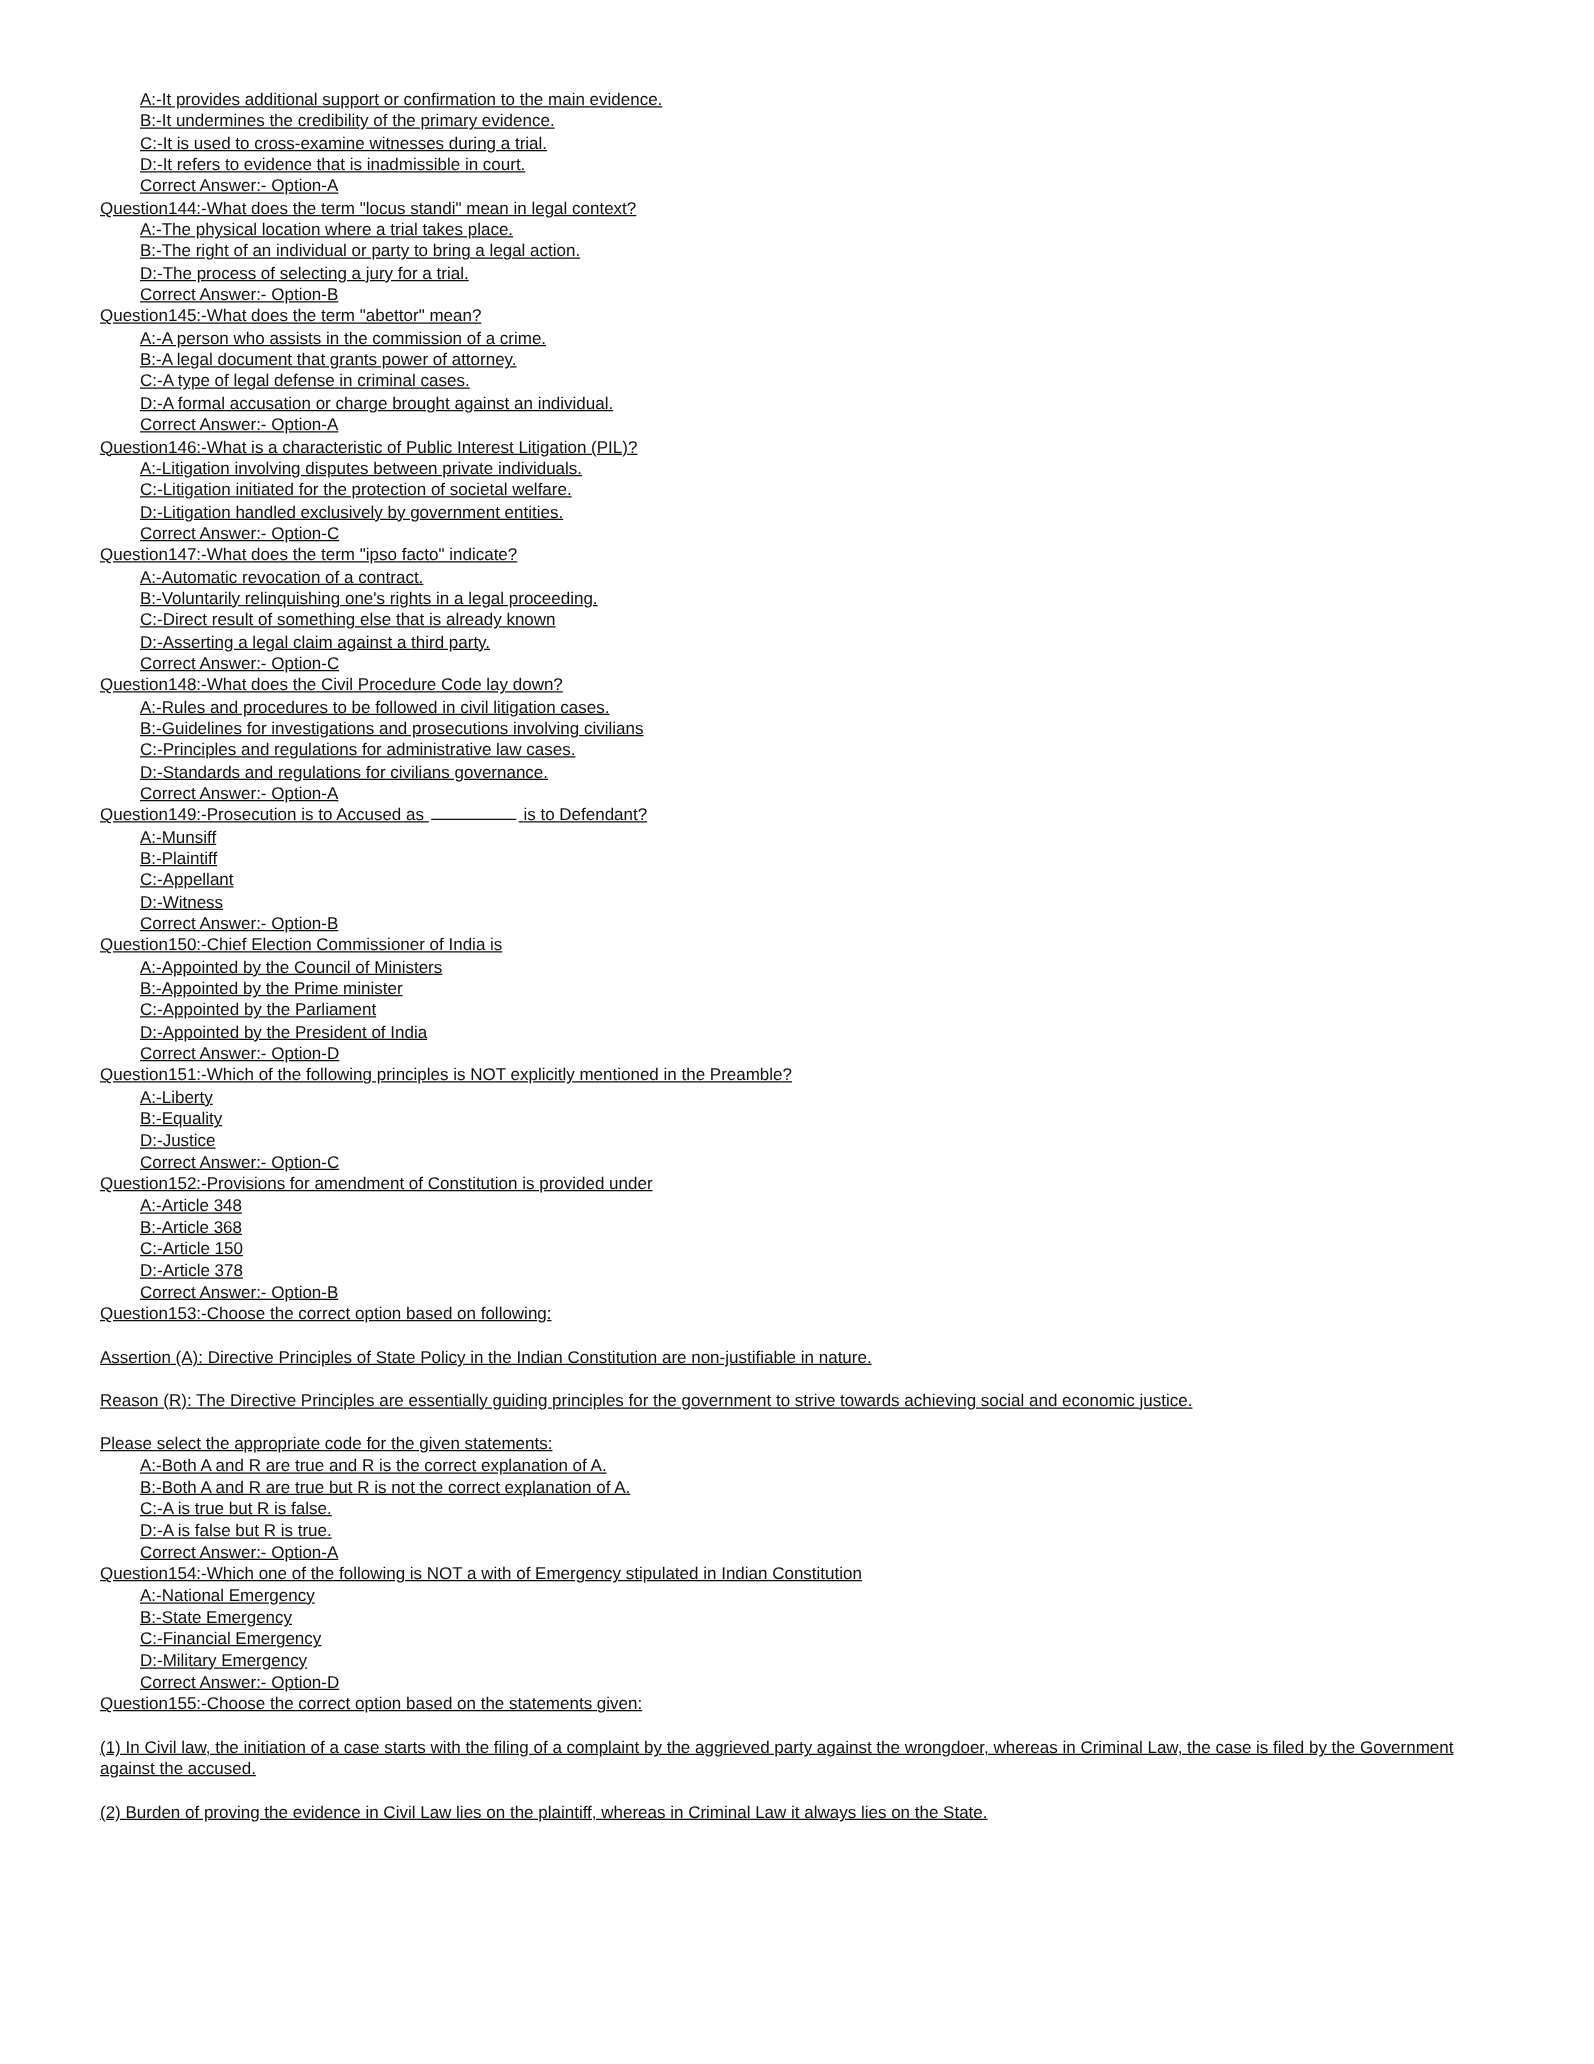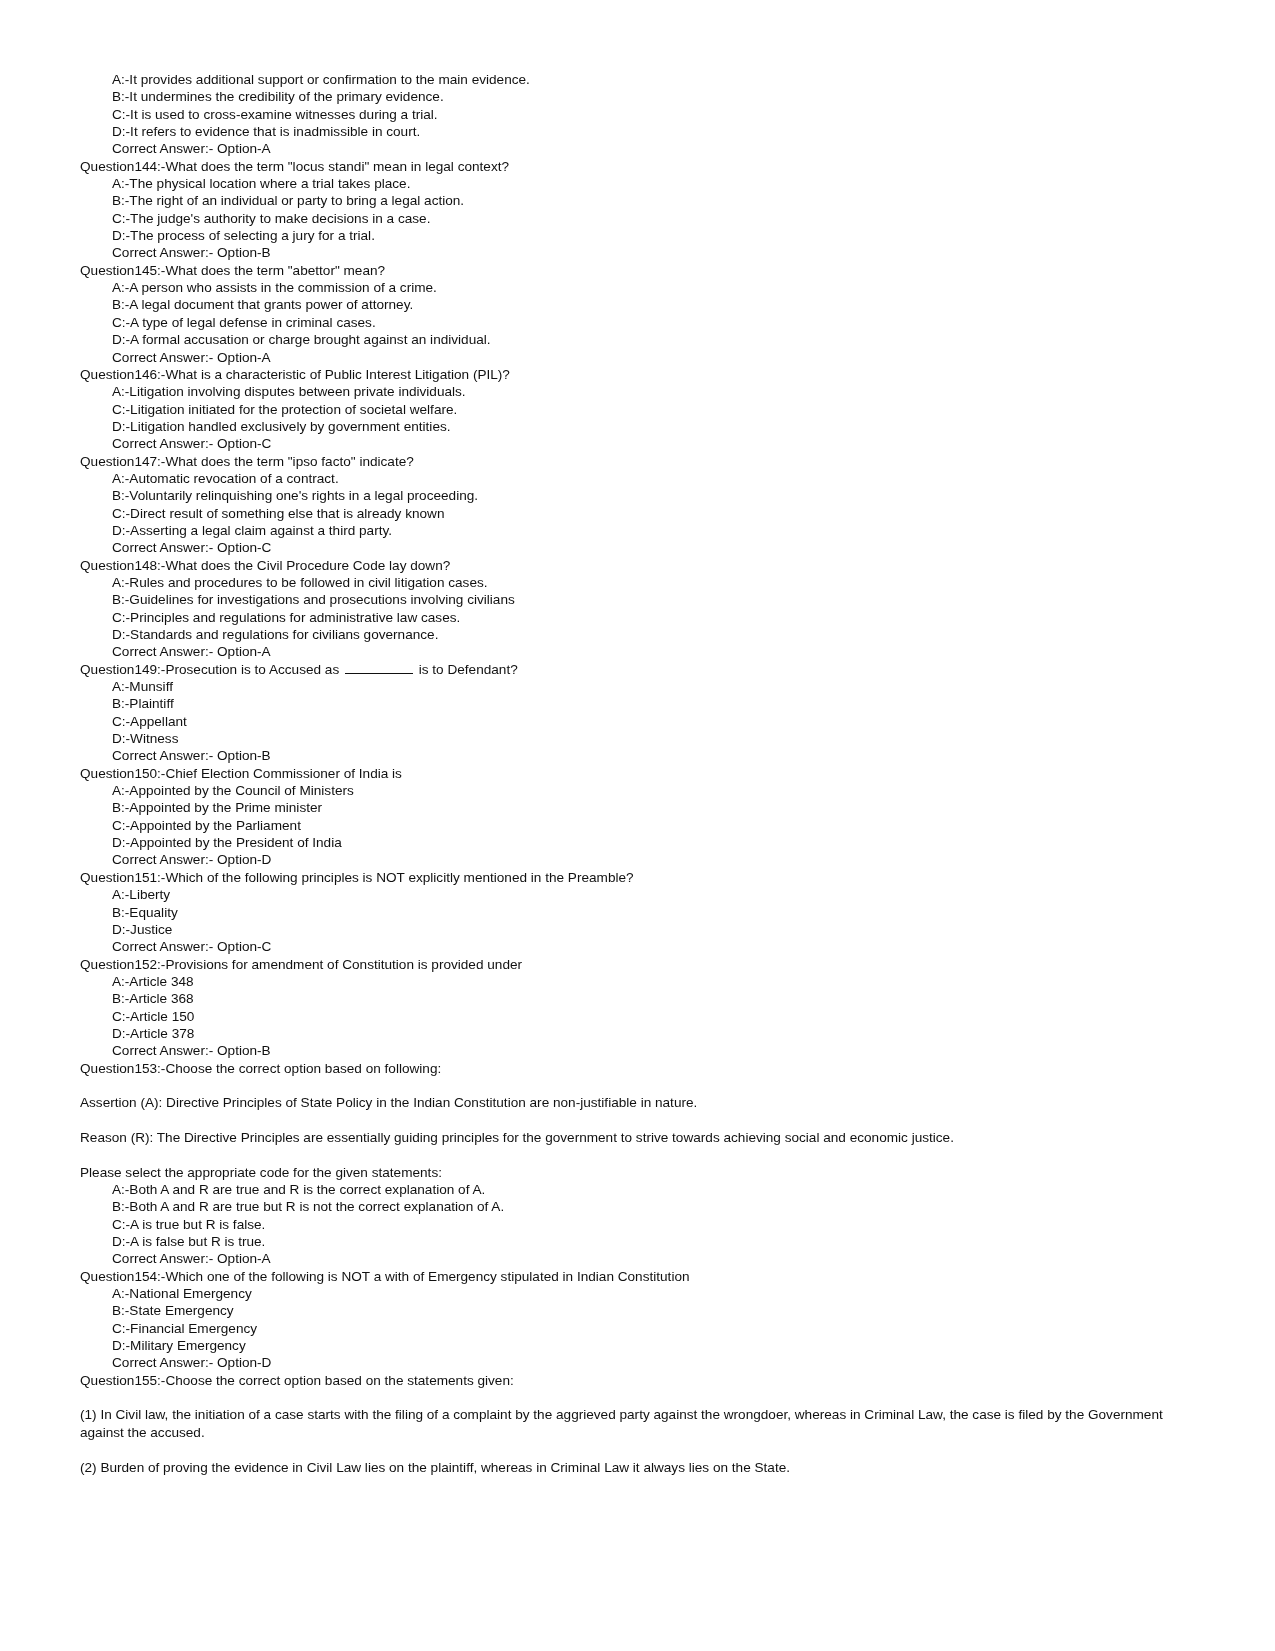--- a/index.html
+++ b/index.html
@@ -1,20 +1,20 @@
 <!DOCTYPE html>
 <html><head>
 <meta charset="utf-8">
 <style>
   html, body { margin: 0; padding: 0; background: #ffffff; }
   body {
     width: 1275px; height: 1651px; overflow: hidden; position: relative;
     font-family: "Liberation Sans", sans-serif; font-size: 13.6px; color: #111;
   }
-  .page { position: absolute; left: 80px; top: 71px; width: 1150px; }
+  .page { position: absolute; left: 80px; top: 71px; width: 1150px; text-decoration: underline; }
   .line { height: 17.35px; line-height: 17.35px; white-space: nowrap; }
   .opt { padding-left: 32px; }
   .gap { height: 17.35px; }
   .para { white-space: normal; line-height: 17.35px; width: 1120px; }
   .blank { display: inline-block; width: 68px; border-bottom: 1px solid #111; height: 12px; margin: 0 2px; vertical-align: baseline; }
 </style>
 </head>
 <body>
 
 <div class="page">
@@ -24,21 +24,20 @@
     <div class="line opt">B:-It undermines the credibility of the primary evidence.</div>
     <div class="line opt">C:-It is used to cross-examine witnesses during a trial.</div>
     <div class="line opt">D:-It refers to evidence that is inadmissible in court.</div>
     <div class="line opt">Correct Answer:- Option-A</div>
   </div>
 
   <div>
     <div class="line">Question144:-What does the term "locus standi" mean in legal context?</div>
     <div class="line opt">A:-The physical location where a trial takes place.</div>
     <div class="line opt">B:-The right of an individual or party to bring a legal action.</div>
-    <div class="line opt">C:-The judge's authority to make decisions in a case.</div>
     <div class="line opt">D:-The process of selecting a jury for a trial.</div>
     <div class="line opt">Correct Answer:- Option-B</div>
   </div>
 
   <div>
     <div class="line">Question145:-What does the term "abettor" mean?</div>
     <div class="line opt">A:-A person who assists in the commission of a crime.</div>
     <div class="line opt">B:-A legal document that grants power of attorney.</div>
     <div class="line opt">C:-A type of legal defense in criminal cases.</div>
     <div class="line opt">D:-A formal accusation or charge brought against an individual.</div>

